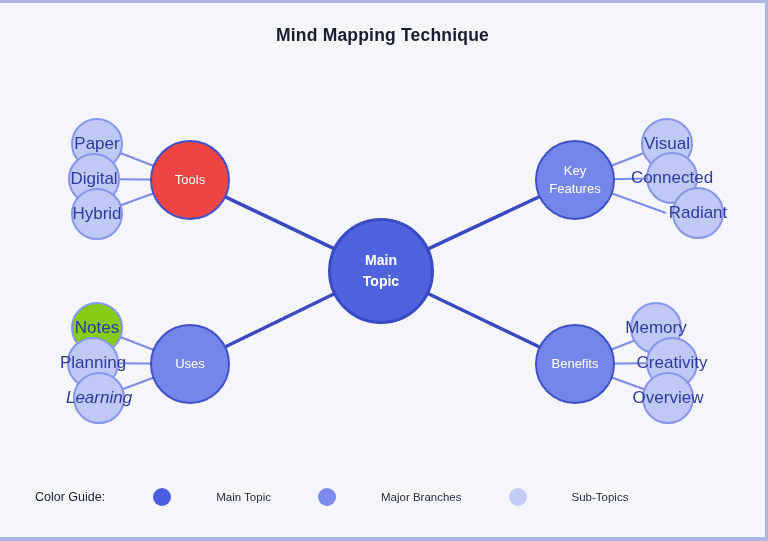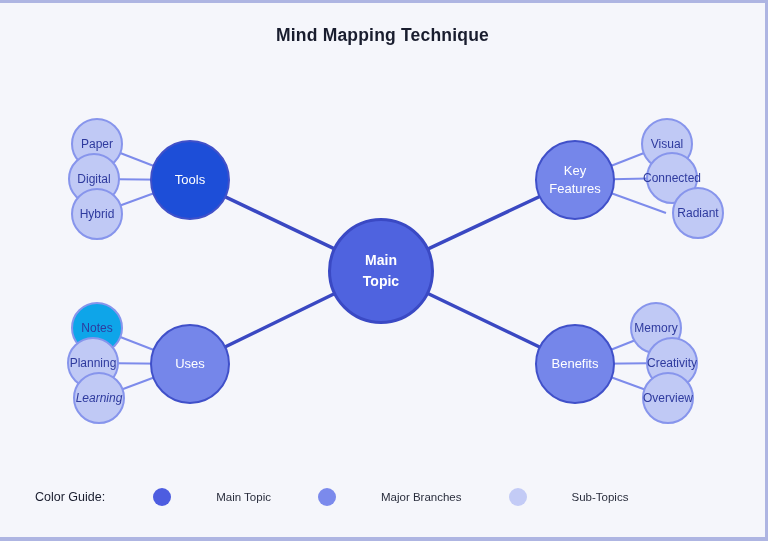--- a/index.html
+++ b/index.html
@@ -62,21 +62,21 @@
     font-size: 13px;
     font-weight: 500;
     line-height: 1.4;
   }
   .node-branch span { display: inline-block; width: 64px; }
 
   .node-sub {
     width: 52px;
     height: 52px;
     border-width: 2px;
-    font-size: 12px;
+    font-size: 17px;
     font-weight: 400;
   }
   .node-sub span { white-space: nowrap; }
 
   .legend {
     position: absolute;
     left: 35px;
     top: 485px;
     display: flex;
     align-items: center;
@@ -140,41 +140,41 @@
   <div class="node node-sub" style="left: 641px; top: 115px; background-color: rgb(192, 201, 245); border-color: rgb(135, 149, 236); color: rgb(46, 58, 158);">
       <span>Visual</span>
     </div>
   <div class="node node-sub" style="left: 646px; top: 149px; background-color: rgb(192, 201, 245); border-color: rgb(135, 149, 236); color: rgb(46, 58, 158);">
       <span>Connected</span>
     </div>
   <div class="node node-sub" style="left: 640px; top: 184px; background-color: rgb(192, 201, 245); border-color: rgb(135, 149, 236); color: rgb(46, 58, 158); margin-left: 32px;">
       <span>Radiant</span>
     </div>
 
-  <div class="node node-sub" style="left: 71px; top: 299px; background-color: #0ea5e9; border-color: rgb(135, 149, 236); color: rgb(46, 58, 158);">
+  <div class="node node-sub" style="left: 71px; top: 299px; background-color: #84cc16; border-color: rgb(135, 149, 236); color: rgb(46, 58, 158);">
       <span>Notes</span>
     </div>
   <div class="node node-sub" style="left: 67px; top: 334px; background-color: rgb(192, 201, 245); border-color: rgb(135, 149, 236); color: rgb(46, 58, 158);">
       <span>Planning</span>
     </div>
   <div class="node node-sub" style="left: 73px; top: 369px; background-color: rgb(192, 201, 245); border-color: rgb(135, 149, 236); color: rgb(46, 58, 158); font-style: italic;">
       <span>Learning</span>
     </div>
 
   <div class="node node-sub" style="left: 630px; top: 299px; background-color: rgb(192, 201, 245); border-color: rgb(135, 149, 236); color: rgb(46, 58, 158);">
       <span>Memory</span>
     </div>
   <div class="node node-sub" style="left: 646px; top: 334px; background-color: rgb(192, 201, 245); border-color: rgb(135, 149, 236); color: rgb(46, 58, 158);">
       <span>Creativity</span>
     </div>
   <div class="node node-sub" style="left: 642px; top: 369px; background-color: rgb(192, 201, 245); border-color: rgb(135, 149, 236); color: rgb(46, 58, 158);">
       <span>Overview</span>
     </div>
 
-  <div class="node node-branch" style="left: 150px; top: 137px; background-color: #1d4ed8; border-color: rgb(64, 80, 201); color: rgb(255, 255, 255); align-items: center;">
+  <div class="node node-branch" style="left: 150px; top: 137px; background-color: #ef4444; border-color: rgb(64, 80, 201); color: rgb(255, 255, 255); align-items: center;">
       <span>Tools</span>
     </div>
   <div class="node node-branch" style="left: 535px; top: 137px; background-color: rgb(117, 134, 234); border-color: rgb(64, 80, 201); color: rgb(255, 255, 255);">
       <span>Key Features</span>
     </div>
   <div class="node node-branch" style="left: 150px; top: 321px; background-color: rgb(117, 134, 234); border-color: rgb(64, 80, 201); color: rgb(255, 255, 255);">
       <span>Uses</span>
     </div>
   <div class="node node-branch" style="left: 535px; top: 321px; background-color: rgb(117, 134, 234); border-color: rgb(64, 80, 201); color: rgb(255, 255, 255);">
       <span>Benefits</span>

